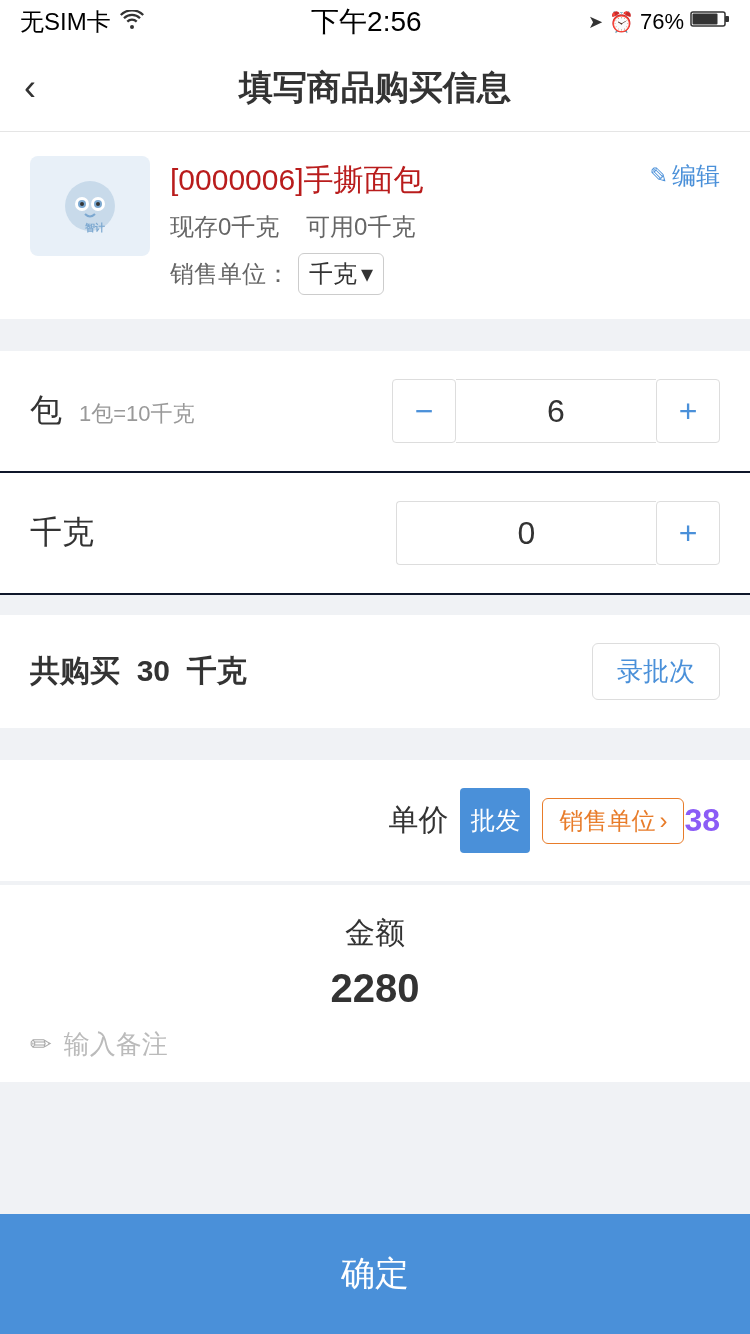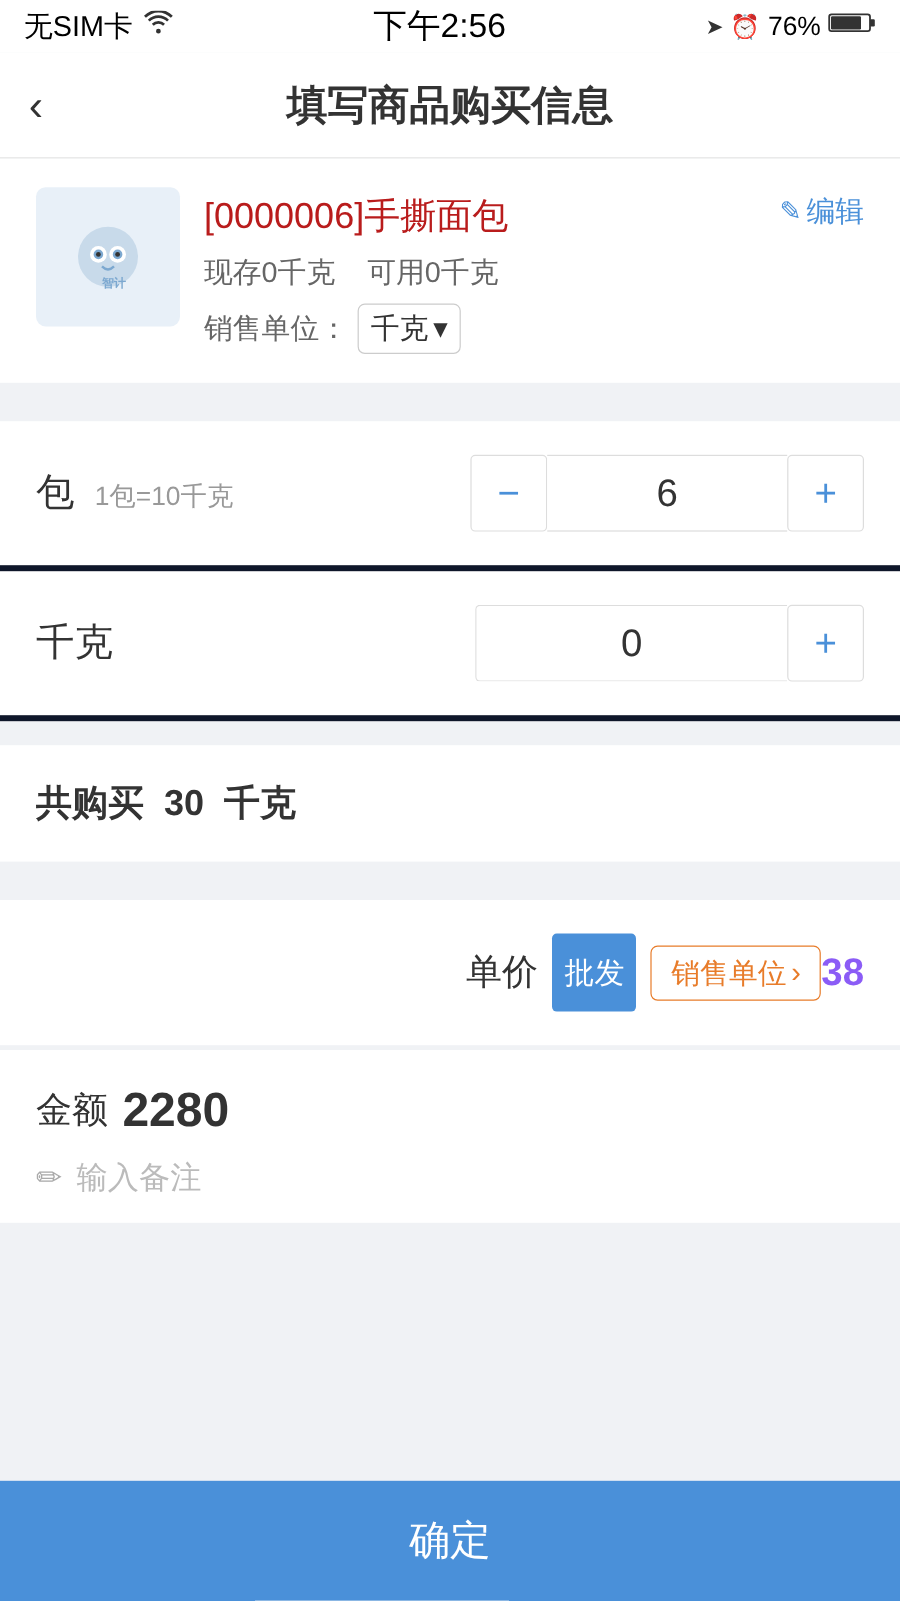--- a/index.html
+++ b/index.html
@@ -63,21 +63,21 @@
     .product-card {
       background: #fff;
       padding: 24px 30px;
       display: flex;
       align-items: flex-start;
       gap: 20px;
       margin-bottom: 16px;
     }
     .product-image {
       width: 120px;
-      height: 116px;
+      height: 100px;
       background: #e8f0f8;
       border-radius: 8px;
       display: flex;
       align-items: center;
       justify-content: center;
       flex-shrink: 0;
     }
     .product-info {
       flex: 1;
       padding-top: 4px;
@@ -122,21 +122,21 @@
 
     
     .quantity-section {
       background: #fff;
       margin-bottom: 4px;
     }
     .quantity-row {
       display: flex;
       align-items: center;
       padding: 28px 30px;
-      border-bottom: 5px solid #0f172a;
+      border-bottom: 2px solid #0f172a;
     }
     .quantity-label {
       flex: 1;
       font-size: 32px;
       color: #333;
     }
     .quantity-hint {
       font-size: 22px;
       color: #999;
       margin-left: 8px;
@@ -256,20 +256,21 @@
     .amount-section {
       background: #fff;
       padding: 28px 30px 20px;
       margin-bottom: 4px;
     }
     .amount-row {
       display: flex;
       align-items: center;
       gap: 12px;
       margin-bottom: 16px;
+      flex-direction: column;
     }
     .amount-label {
       font-size: 30px;
       color: #333;
     }
     .amount-value {
       font-size: 40px;
       font-weight: 600;
       color: #333;
     }
@@ -286,21 +287,21 @@
     }
 
     
     .bottom-space {
       flex: 1;
       background: #f0f2f5;
     }
 
     
     .confirm-bar {
-      height: 100px;
+      height: 120px;
       background: #4a90d9;
       display: flex;
       align-items: center;
       justify-content: center;
       cursor: pointer;
     }
     .confirm-text {
       font-size: 34px;
       color: #fff;
       font-weight: 500;
@@ -407,20 +408,21 @@
   </div>
 
   <div class="divider"></div>
 
   <div class="total-section">
     <div class="total-text">
       <span>共购买</span>
       &nbsp;<span style="font-weight:600;">30</span>&nbsp;
       <span>千克</span>
     </div>
+    <button class="batch-btn">录批次</button>
   </div>
 
   <div class="divider"></div>
 
   <div class="price-section">
     <div class="price-label">
       <span>单价</span>
       <span class="price-tag">批发</span>
       <div class="price-ref-btn">
         <span>销售单位</span>

